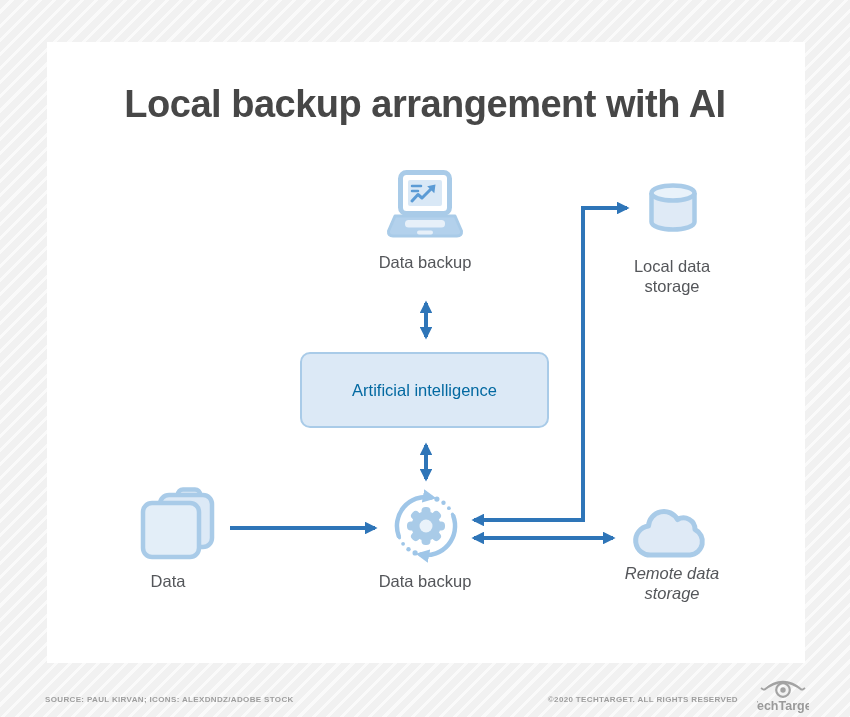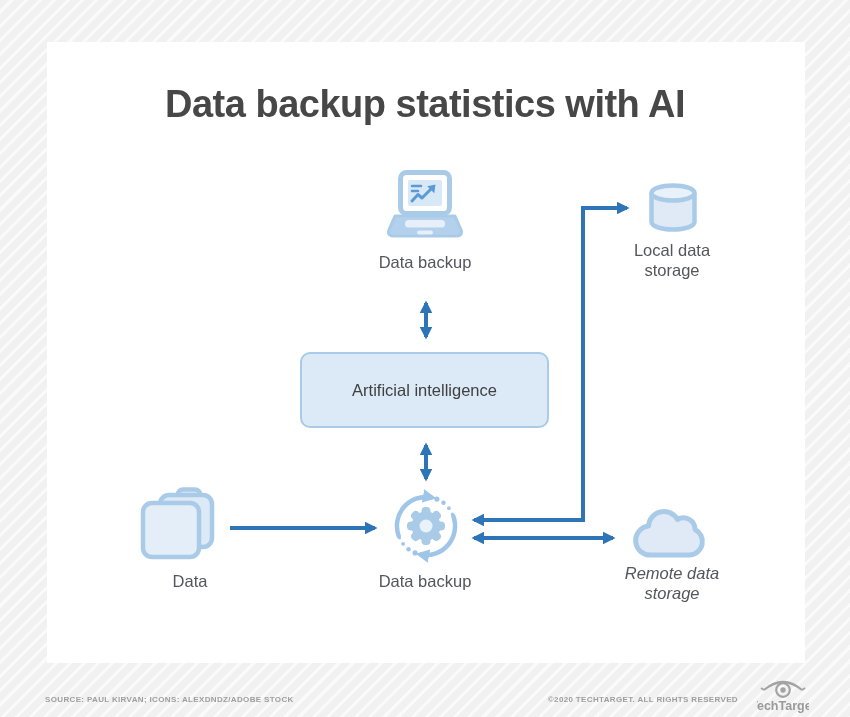--- a/index.html
+++ b/index.html
@@ -19,39 +19,39 @@
   }
   .node-label{
     position:absolute; text-align:center; font-size:16.5px; line-height:20px;
     color:#54565a; width:220px;
   }
   .node-label span{display:block;}
   .ai-box{
     position:absolute; left:300px; top:352px; width:249px; height:76px;
     background:#dce9f6; border:2.5px solid #a9cbe8; border-radius:10px;
     box-sizing:border-box; display:flex; align-items:center; justify-content:center;
-    text-align:center; font-size:16.5px; line-height:20px; color:#404040;
+    text-align:center; font-size:16.5px; line-height:20px; color:#0369a1;
   }
   .icon{position:absolute;}
   #connectors{position:absolute; left:0; top:0; pointer-events:none;}
   .footer-text{
     position:absolute; font-size:8px; font-weight:bold; color:#9e9e9e;
     letter-spacing:0.35px; top:695px;
   }
   .footer-left{left:45px;}
   .footer-right{right:112px;}
   .brand-logo{position:absolute; left:757px; top:677px;}
 </style>
 </head>
 <body>
 
 <div id="page">
   <div id="canvas"></div>
 
-  <div class="title">Data backup statistics with AI</div>
+  <div class="title">Local backup arrangement with AI</div>
 
   <svg id="connectors" width="850" height="717" viewBox="0 0 850 717">
     <defs>
       <marker id="ah" viewBox="0 0 10 10" refX="8" refY="5" markerWidth="3.2" markerHeight="3.2" orient="auto-start-reverse">
         <path d="M 0 0 L 10 5 L 0 10 Z" fill="#2e75b8"></path>
       </marker>
     </defs>
     <line x1="426" y1="303" x2="426" y2="337" stroke="#2e75b8" stroke-width="4" marker-start="url(#ah)" marker-end="url(#ah)"></line>
     <line x1="426" y1="445" x2="426" y2="479" stroke="#2e75b8" stroke-width="4" marker-start="url(#ah)" marker-end="url(#ah)"></line>
     <line x1="230" y1="528" x2="375" y2="528" stroke="#2e75b8" stroke-width="4" marker-end="url(#ah)"></line>
@@ -71,37 +71,37 @@
     <rect x="31" y="60.5" width="16" height="4" rx="2" fill="#e7f0f9"></rect>
   </svg>
   <div class="node-label" style="left:315px; top:252px;">
     <span>Data backup</span>
   </div>
 
   <svg class="icon" style="left:646px; top:182px;" width="54" height="52" viewBox="0 0 54 52">
     <path d="M 5.5 11 L 5.5 40 A 21.5 7.5 0 0 0 48.5 40 L 48.5 11" fill="#dfeaf6" stroke="#a9cbe8" stroke-width="4.5"></path>
     <ellipse cx="27" cy="11" rx="21.5" ry="7.5" fill="#e9f2fa" stroke="#a9cbe8" stroke-width="4.5"></ellipse>
   </svg>
-  <div class="node-label" style="left:562px; top:240px;">
+  <div class="node-label" style="left:562px; top:256px;">
     <span>Local data</span>
     <span>storage</span>
   </div>
 
   <div class="ai-box">
     <div>
       <span style="display:block;">Artificial intelligence</span>
     </div>
   </div>
 
   <svg class="icon" style="left:138px; top:487px;" width="80" height="78" viewBox="0 0 80 78">
     <rect x="40" y="2.5" width="22" height="14" rx="5" fill="#dce9f6" stroke="#a9cbe8" stroke-width="4.5"></rect>
     <rect x="22" y="8" width="52" height="52" rx="9" fill="#dce9f6" stroke="#a9cbe8" stroke-width="4.5"></rect>
     <rect x="5" y="16" width="56" height="54" rx="9" fill="#e3eef8" stroke="#a9cbe8" stroke-width="4.5"></rect>
   </svg>
-  <div class="node-label" style="left:80px; top:571px;">
+  <div class="node-label" style="left:58px; top:571px;">
     <span>Data</span>
   </div>
 
   <svg class="icon" style="left:390px; top:487px;" width="72" height="78" viewBox="0 0 72 78">
     <defs>
       <marker id="gah" viewBox="0 0 10 10" refX="6" refY="5" markerWidth="3" markerHeight="3" orient="auto">
         <path d="M 0 0 L 10 5 L 0 10 Z" fill="#9fc6e8"></path>
       </marker>
     </defs>
     <path d="M 8.7 48.9 A 29 29 0 0 1 41.0 10.4" fill="none" stroke="#9fc6e8" stroke-width="4.5" stroke-linecap="round" marker-end="url(#gah)"></path>

